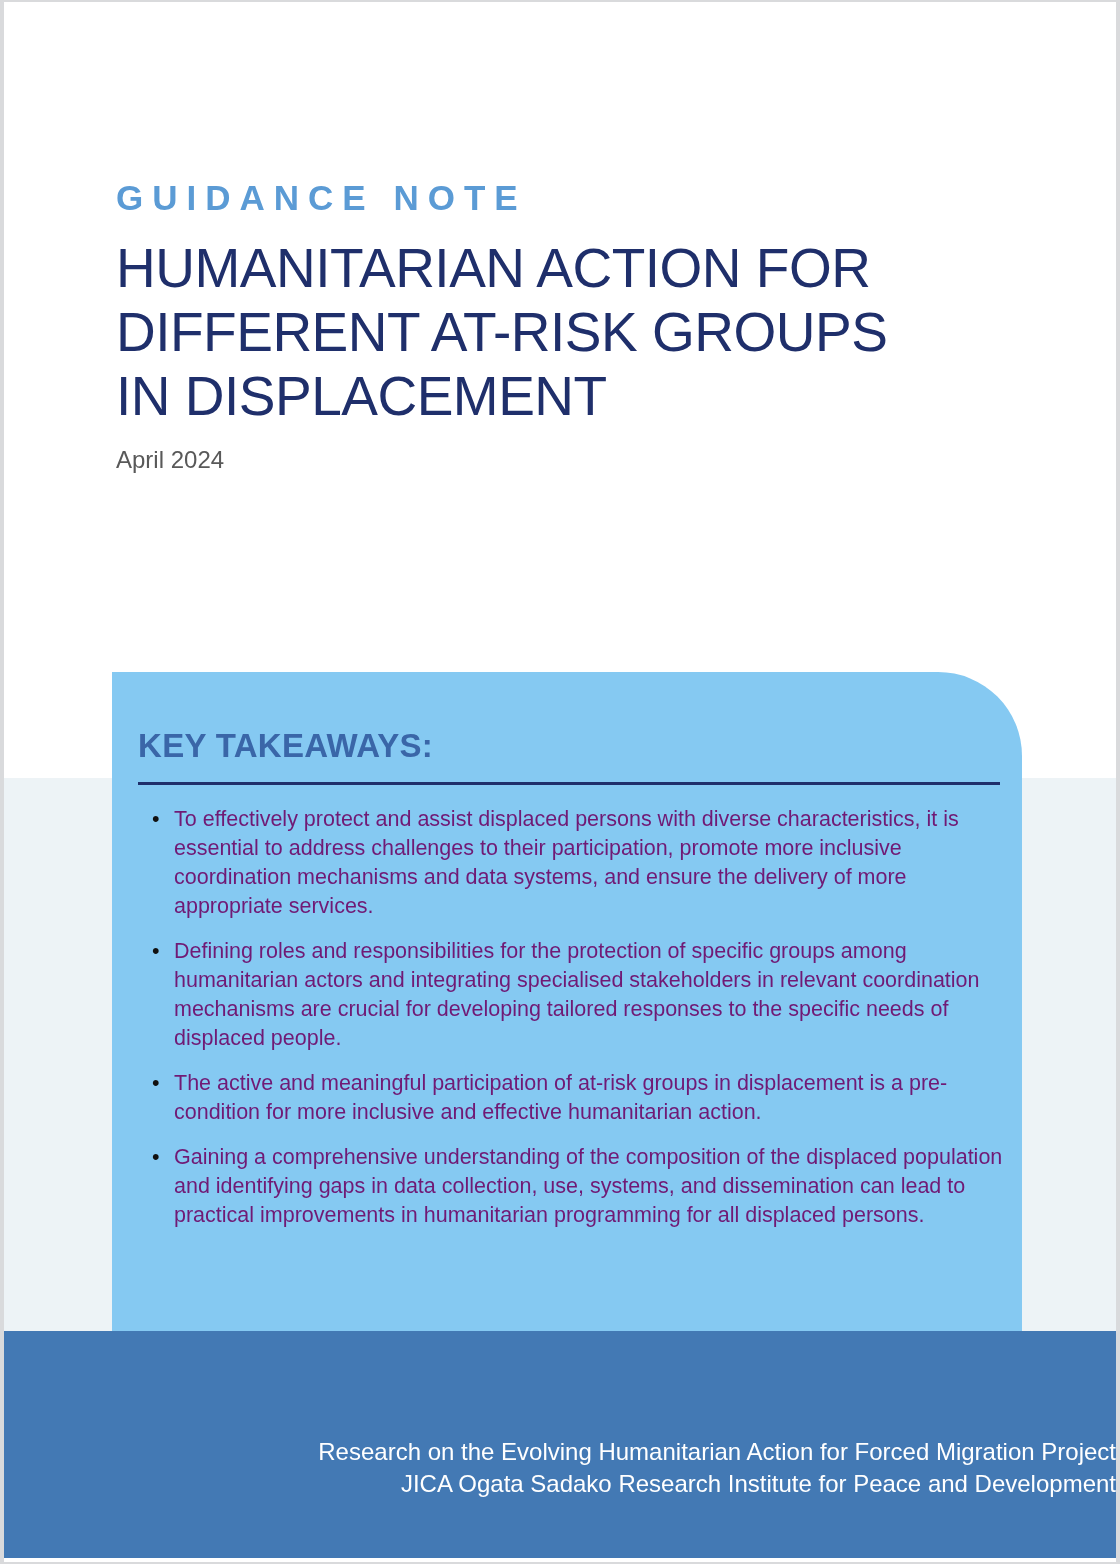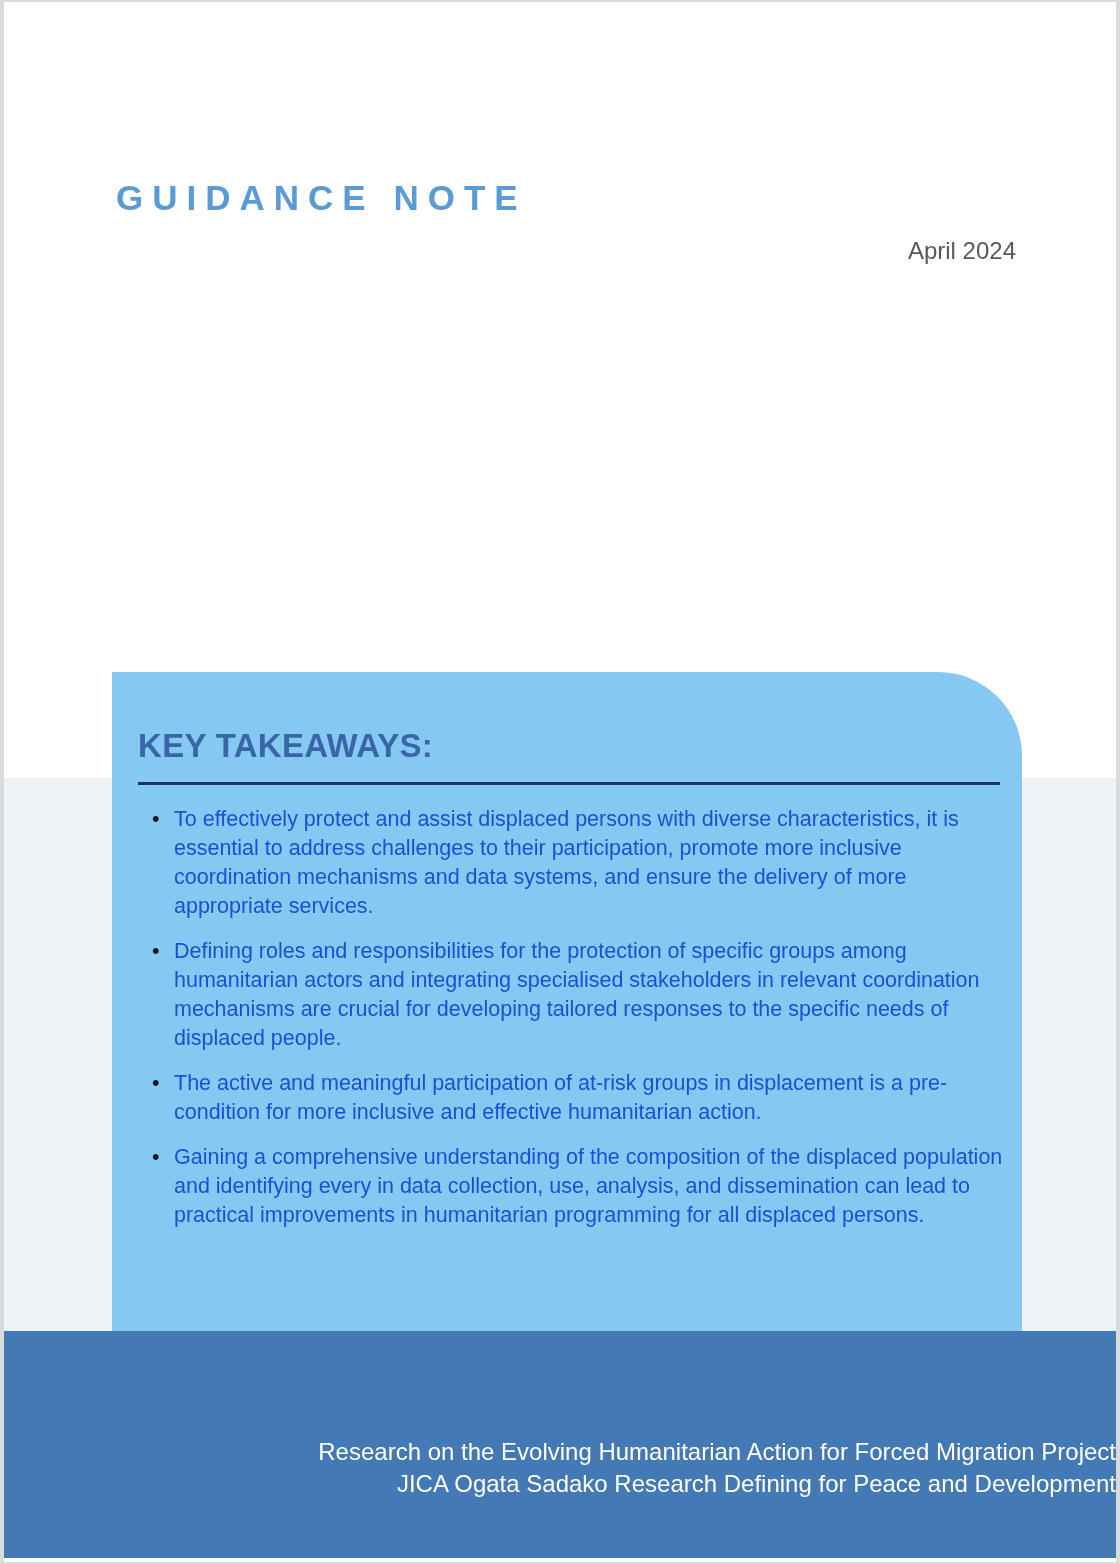--- a/index.html
+++ b/index.html
@@ -71,21 +71,20 @@
     line-height:1.16;
     letter-spacing:-0.5px;
     white-space:pre-line;
   }
 
   .doc-date {
     margin-top:18px;
     font-size:24px;
     color:#595959;
     line-height:1.2;
-    text-align:right;
   }
 
   
   .card {
     position:absolute;
     left:108px;
     top:670px;
     width:910px;
     height:659px;
     background:#85c9f2;
@@ -114,21 +113,21 @@
     width:855px;
     list-style:none;
   }
 
   .takeaways li {
     position:relative;
     padding-left:22px;
     margin-bottom:16px;
     font-size:21.5px;
     line-height:1.35;
-    color:#1d4ed8;
+    color:#701a75;
   }
 
   .takeaways li::before {
     content:"\2022";
     position:absolute;
     left:0;
     top:0;
     font-size:21.5px;
     line-height:1.35;
     color:#111111;
@@ -150,32 +149,35 @@
 </head>
 <body>
 
 <div class="page">
 
   <div class="band-light"></div>
   <div class="band-footer"></div>
 
   <div class="header">
     <div class="eyebrow">GUIDANCE NOTE</div>
+    <h1 class="doc-title">HUMANITARIAN ACTION FOR
+DIFFERENT AT-RISK GROUPS
+IN DISPLACEMENT</h1>
     <div class="doc-date">April 2024</div>
   </div>
 
   <div class="card">
     <div class="card-title">KEY TAKEAWAYS:</div>
     <div class="card-rule"></div>
     <ul class="takeaways">
       <li>To effectively protect and assist displaced persons with diverse characteristics, it is essential to address challenges to their participation, promote more inclusive coordination mechanisms and data systems, and ensure the delivery of more appropriate services.</li>
       <li>Defining roles and responsibilities for the protection of specific groups among humanitarian actors and integrating specialised stakeholders in relevant coordination mechanisms are crucial for developing tailored responses to the specific needs of displaced people.</li>
       <li>The active and meaningful participation of at-risk groups in displacement is a pre-condition for more inclusive and effective humanitarian action.</li>
-      <li>Gaining a comprehensive understanding of the composition of the displaced population and identifying every in data collection, use, analysis, and dissemination can lead to practical improvements in humanitarian programming for all displaced persons.</li>
+      <li>Gaining a comprehensive understanding of the composition of the displaced population and identifying gaps in data collection, use, systems, and dissemination can lead to practical improvements in humanitarian programming for all displaced persons.</li>
     </ul>
   </div>
 
   <div class="footer-text">
     <span class="footer-line">Research on the Evolving Humanitarian Action for Forced Migration Project</span>
-    <span class="footer-line">JICA Ogata Sadako Research Defining for Peace and Development</span>
+    <span class="footer-line">JICA Ogata Sadako Research Institute for Peace and Development</span>
   </div>
 
 </div>
 
 </body></html>

